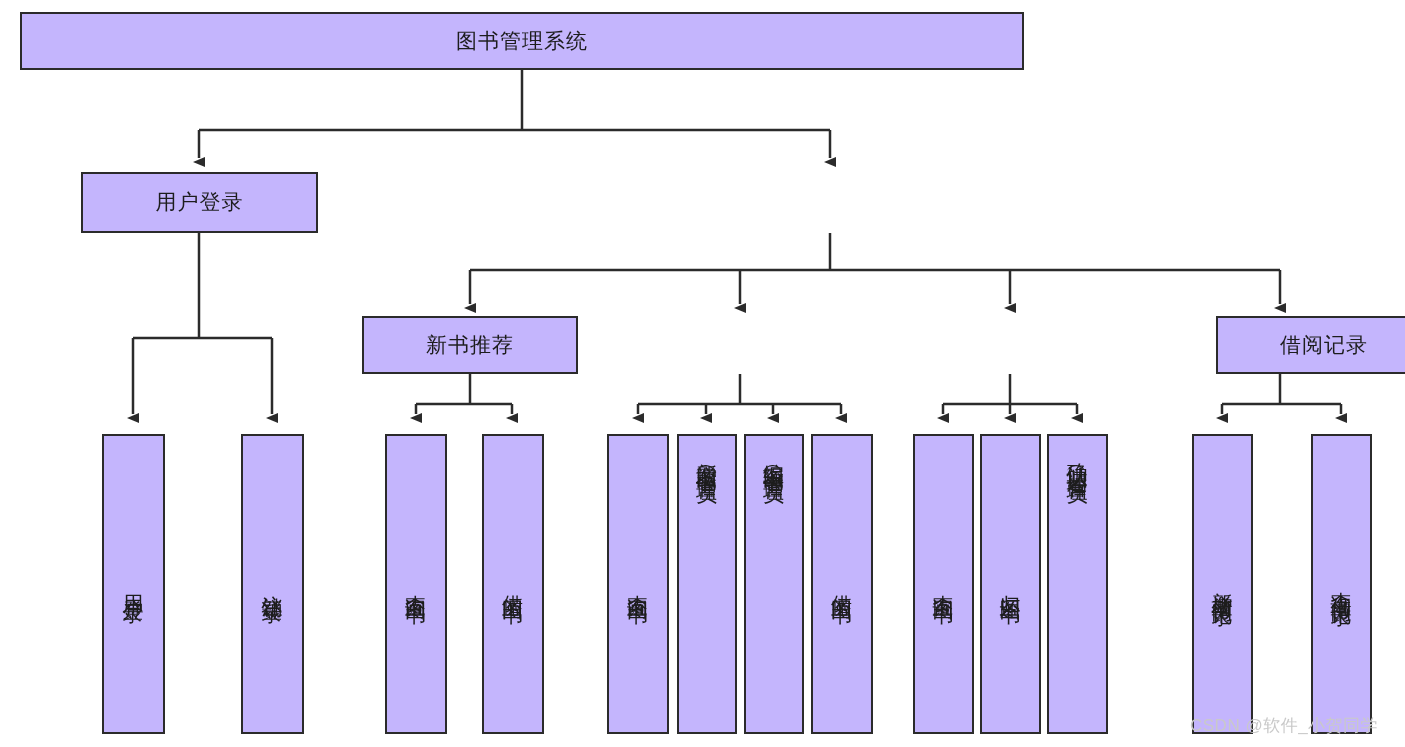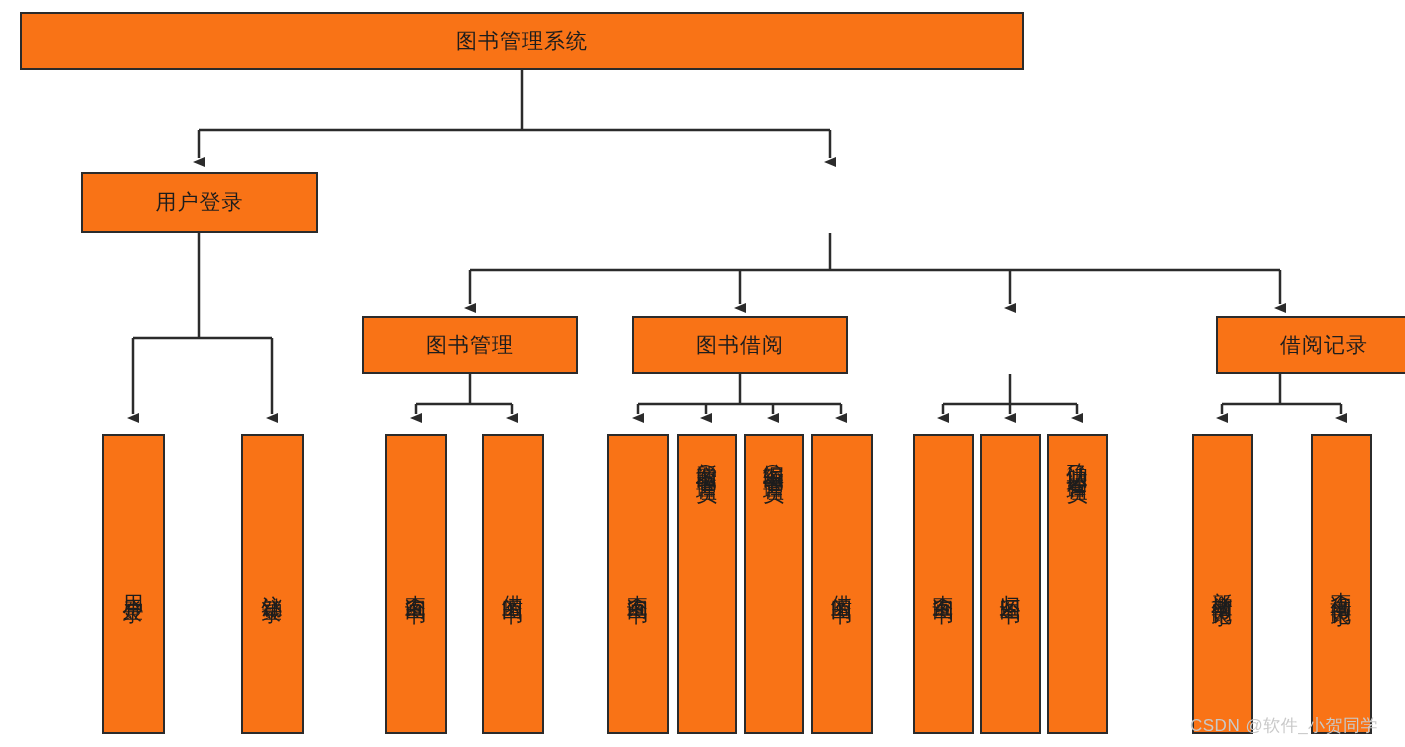--- a/index.html
+++ b/index.html
@@ -7,21 +7,21 @@
     width:1405px;height:747px;
     font-family:"Liberation Sans","DejaVu Sans",sans-serif;
     overflow:hidden;position:relative;
   }
   #diagram-root{position:relative;width:1405px;height:747px;}
   svg.connectors{position:absolute;left:0;top:0;width:1405px;height:747px;}
 
   .node{
     position:absolute;
     box-sizing:border-box;
-    background:#f97316;
+    background:#c4b5fd;
     border:2.5px solid #2b2b2b;
     display:flex;
     align-items:center;
     justify-content:center;
     color:#1a1a1a;
   }
   .node-label{
     font-size:21px;
     line-height:1.18;
     letter-spacing:1px;
@@ -111,24 +111,21 @@
 
   <div class="node" style="left:20px;top:12px;width:1004px;height:58px;">
     <span class="node-label">图书管理系统</span>
   </div>
 
   <div class="node" style="left:81px;top:172px;width:237px;height:61px;">
     <span class="node-label">用户登录</span>
   </div>
 
   <div class="node" style="left:362px;top:316px;width:216px;height:58px;">
-    <span class="node-label">图书管理</span>
-  </div>
-  <div class="node" style="left:632px;top:316px;width:216px;height:58px;">
-    <span class="node-label">图书借阅</span>
+    <span class="node-label">新书推荐</span>
   </div>
   <div class="node" style="left:1172px;top:316px;width:216px;height:58px;margin-left:44px;">
     <span class="node-label">借阅记录</span>
   </div>
 
   <div class="node leaf centered" style="left:102px;top:434px;width:63px;height:300px;">
     <span class="node-label">用户登录</span>
   </div>
   <div class="node leaf centered" style="left:241px;top:434px;width:63px;height:300px;">
     <span class="node-label">注销登录</span>

